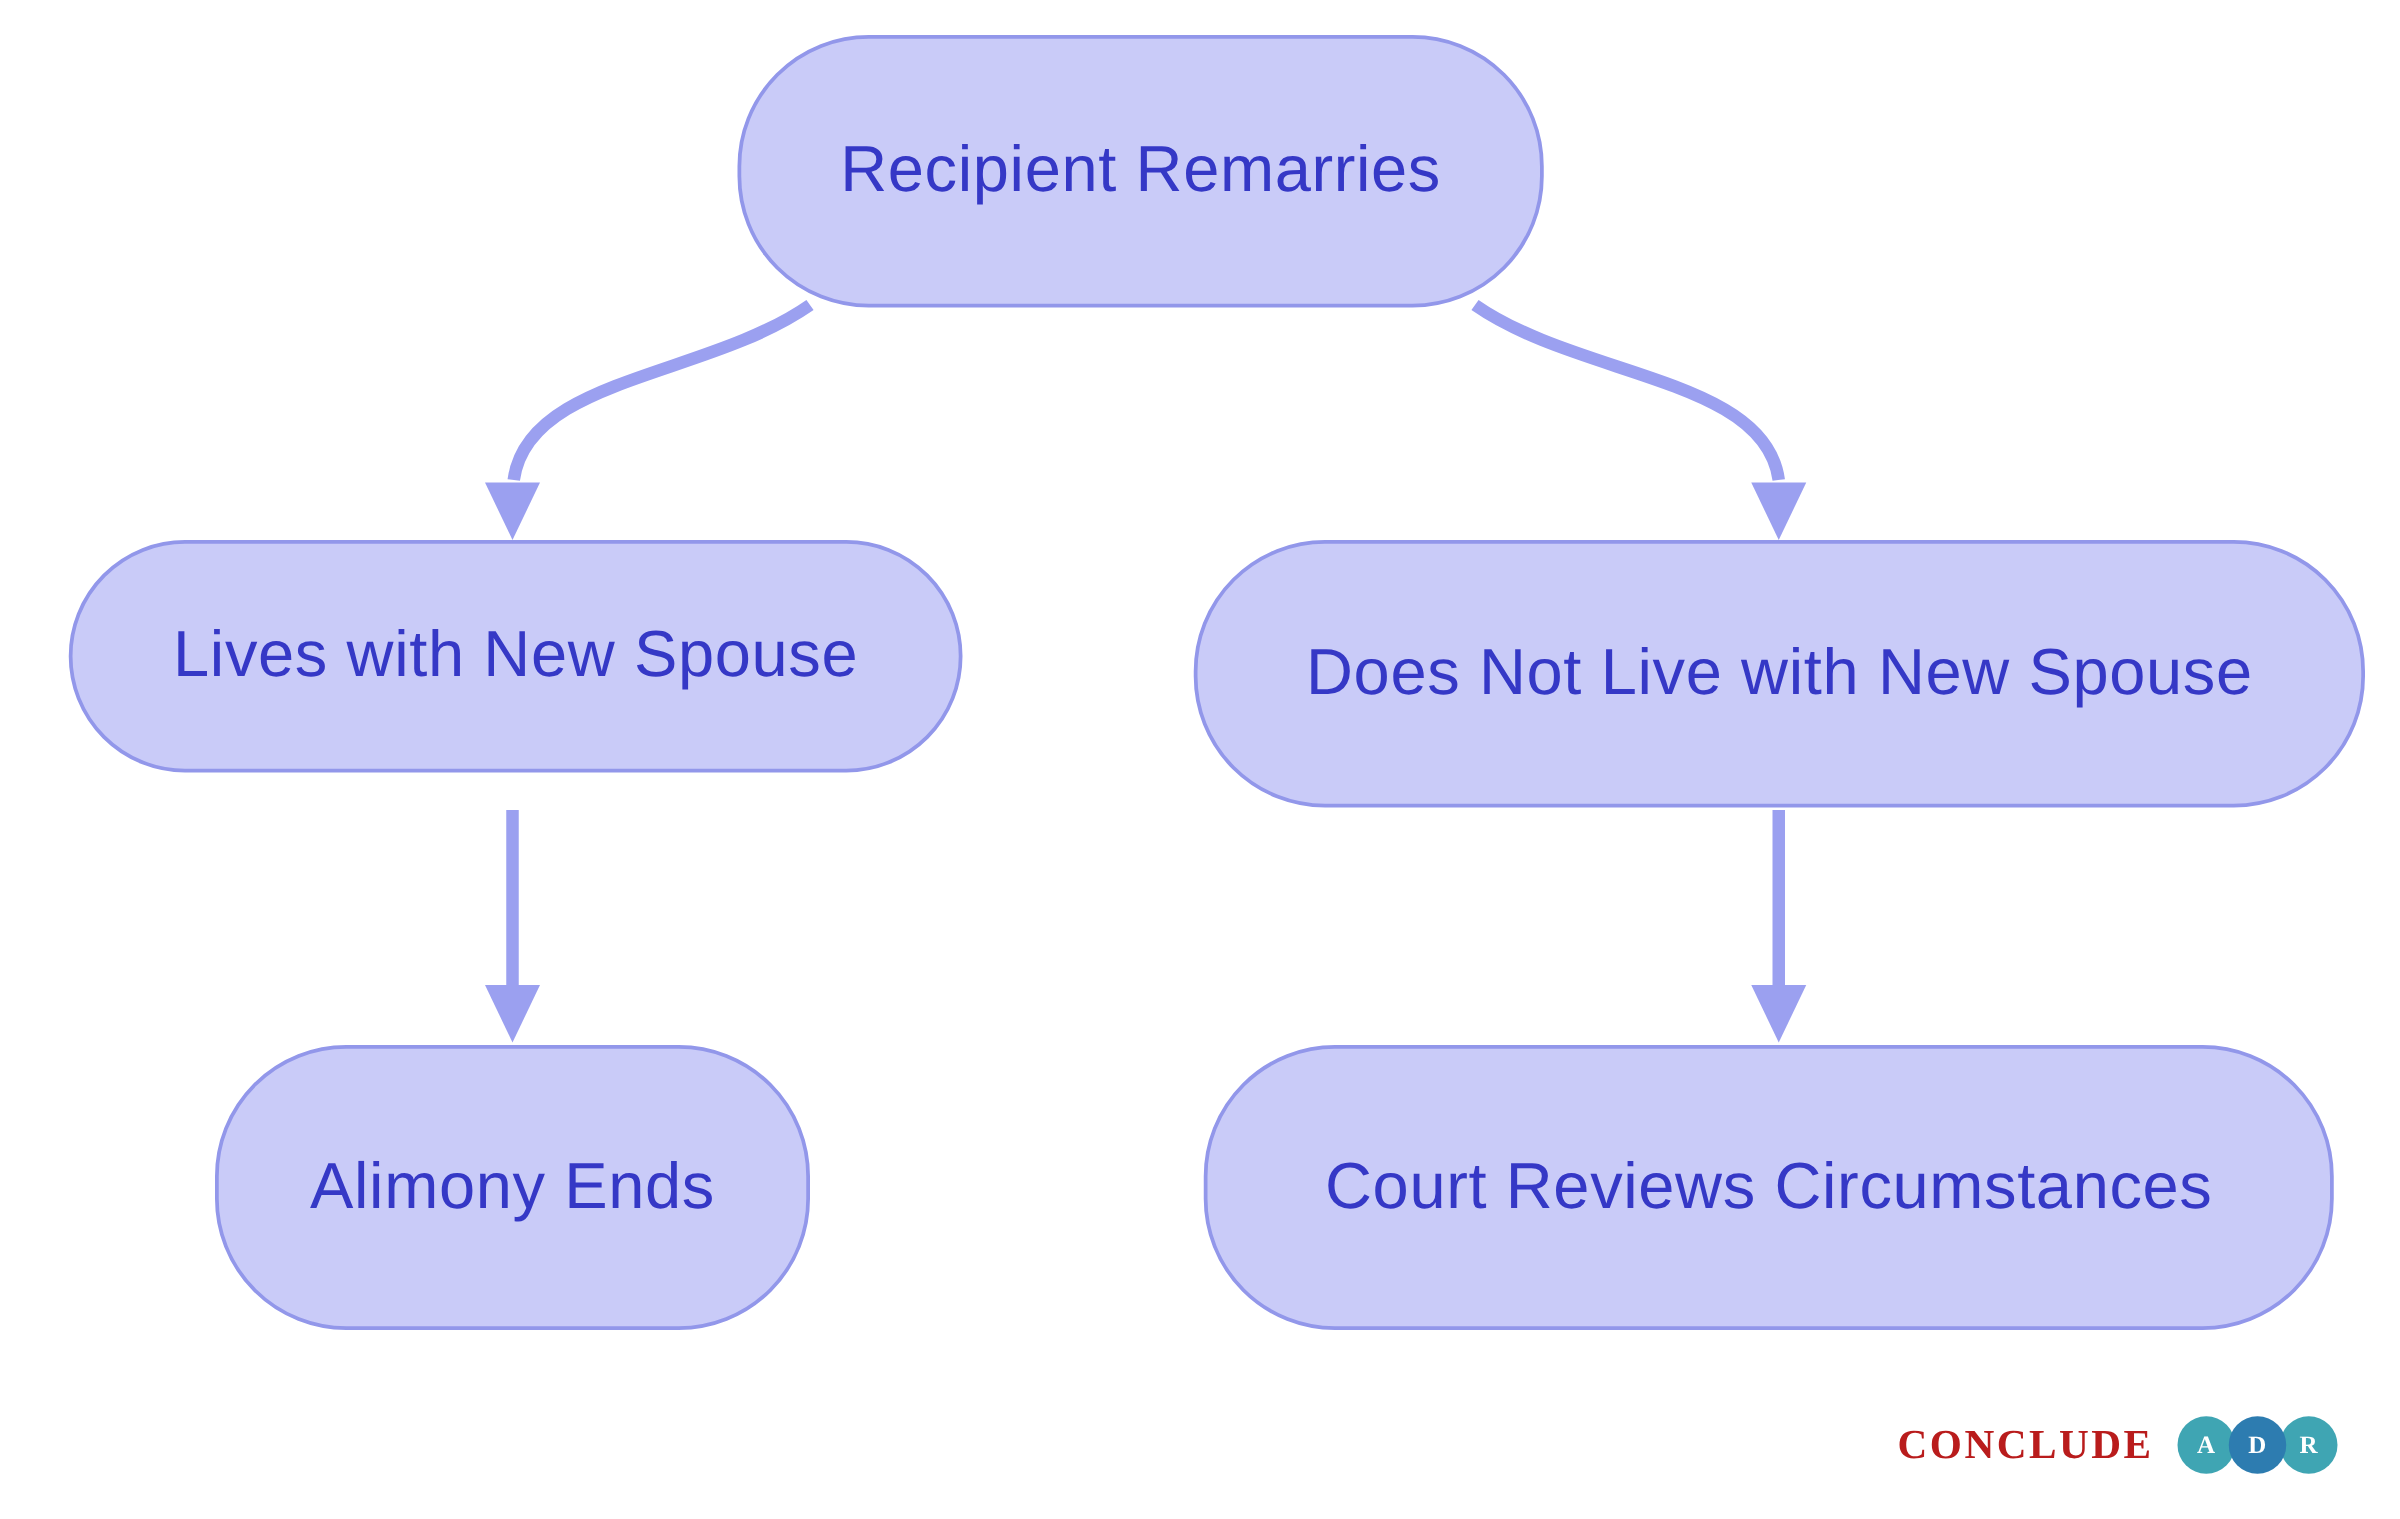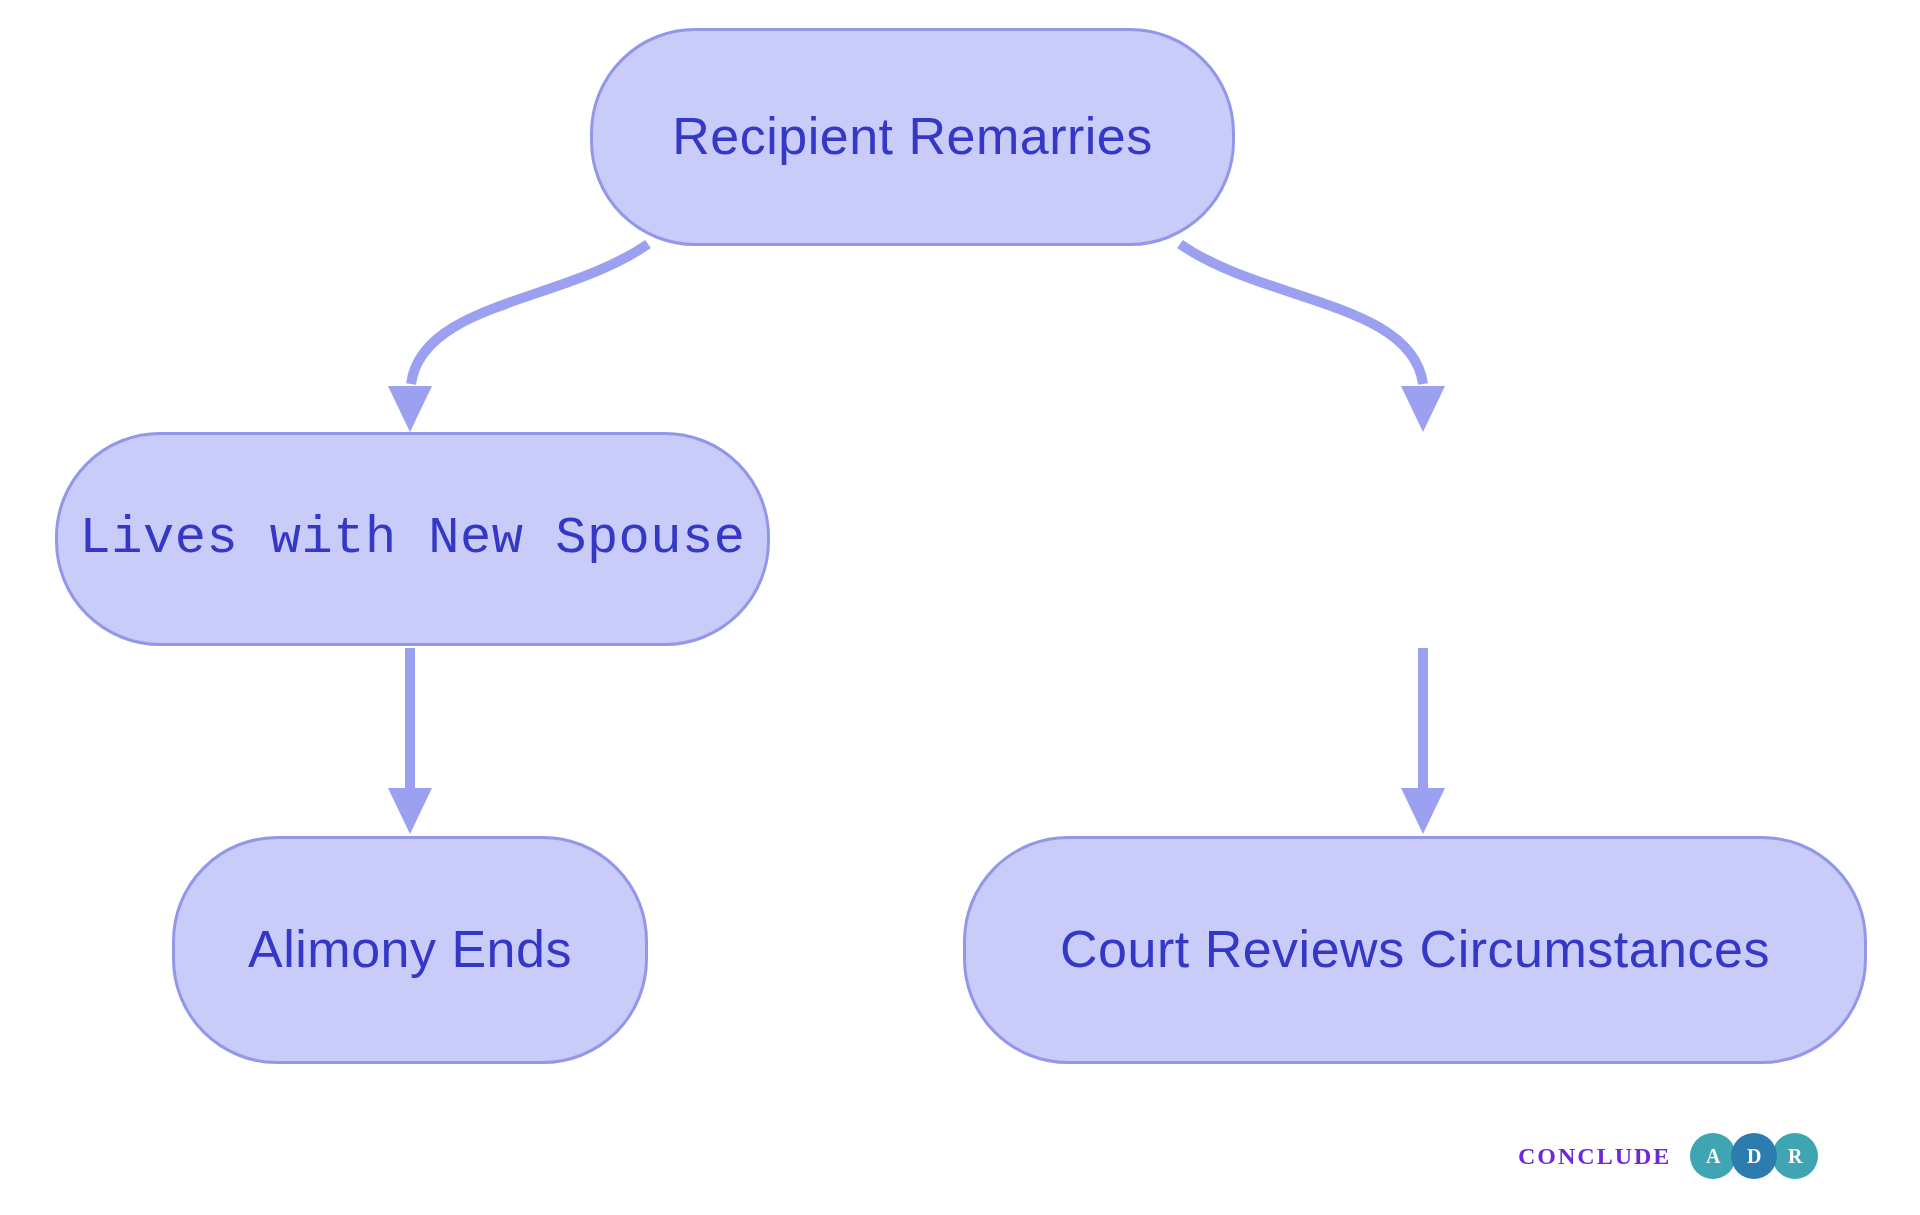--- a/index.html
+++ b/index.html
@@ -36,40 +36,40 @@
   }
   .node-label {
     color: #3538c6;
     font-size: 52px;
     font-weight: 400;
     letter-spacing: 0.5px;
     line-height: 1.15;
     white-space: nowrap;
   }
   .node-top      { left: 590px;  top: 28px;  width: 645px; height: 218px; }
-  .node-mid-left { left: 55px;   top: 432px; width: 715px; height: 214px; font-family: Liberation Mono, monospace; }
+  .node-mid-left { left: 55px;   top: 432px; width: 715px; height: 186px; }
   .node-mid-right{ left: 955px;  top: 432px; width: 937px; height: 214px; }
   .node-bot-left { left: 172px;  top: 836px; width: 476px; height: 228px; }
   .node-bot-right{ left: 963px;  top: 836px; width: 904px; height: 228px; }
 
   .logo {
     position: absolute;
     left: 1518px;
     top: 1132px;
     height: 48px;
     display: flex;
     align-items: center;
     gap: 19px;
   }
   .logo-wordmark {
     font-family: "Liberation Serif", serif;
     font-weight: 700;
-    font-size: 24px;
+    font-size: 33px;
     letter-spacing: 2px;
-    color: #6d28d9;
+    color: #b91c1c;
     line-height: 1;
   }
   .logo-badges {
     display: flex;
     align-items: center;
   }
   .badge {
     width: 46px;
     height: 46px;
     border-radius: 50%;
@@ -107,20 +107,23 @@
   </svg>
 
   <div class="node node-top">
     <span class="node-label">Recipient Remarries</span>
   </div>
 
   <div class="node node-mid-left">
     <span class="node-label">Lives with New Spouse</span>
   </div>
 
+  <div class="node node-mid-right">
+    <span class="node-label">Does Not Live with New Spouse</span>
+  </div>
 
   <div class="node node-bot-right">
     <span class="node-label">Court Reviews Circumstances</span>
   </div>
 
   <div class="node node-bot-left">
     <span class="node-label">Alimony Ends</span>
   </div>
 
   <div class="logo">

